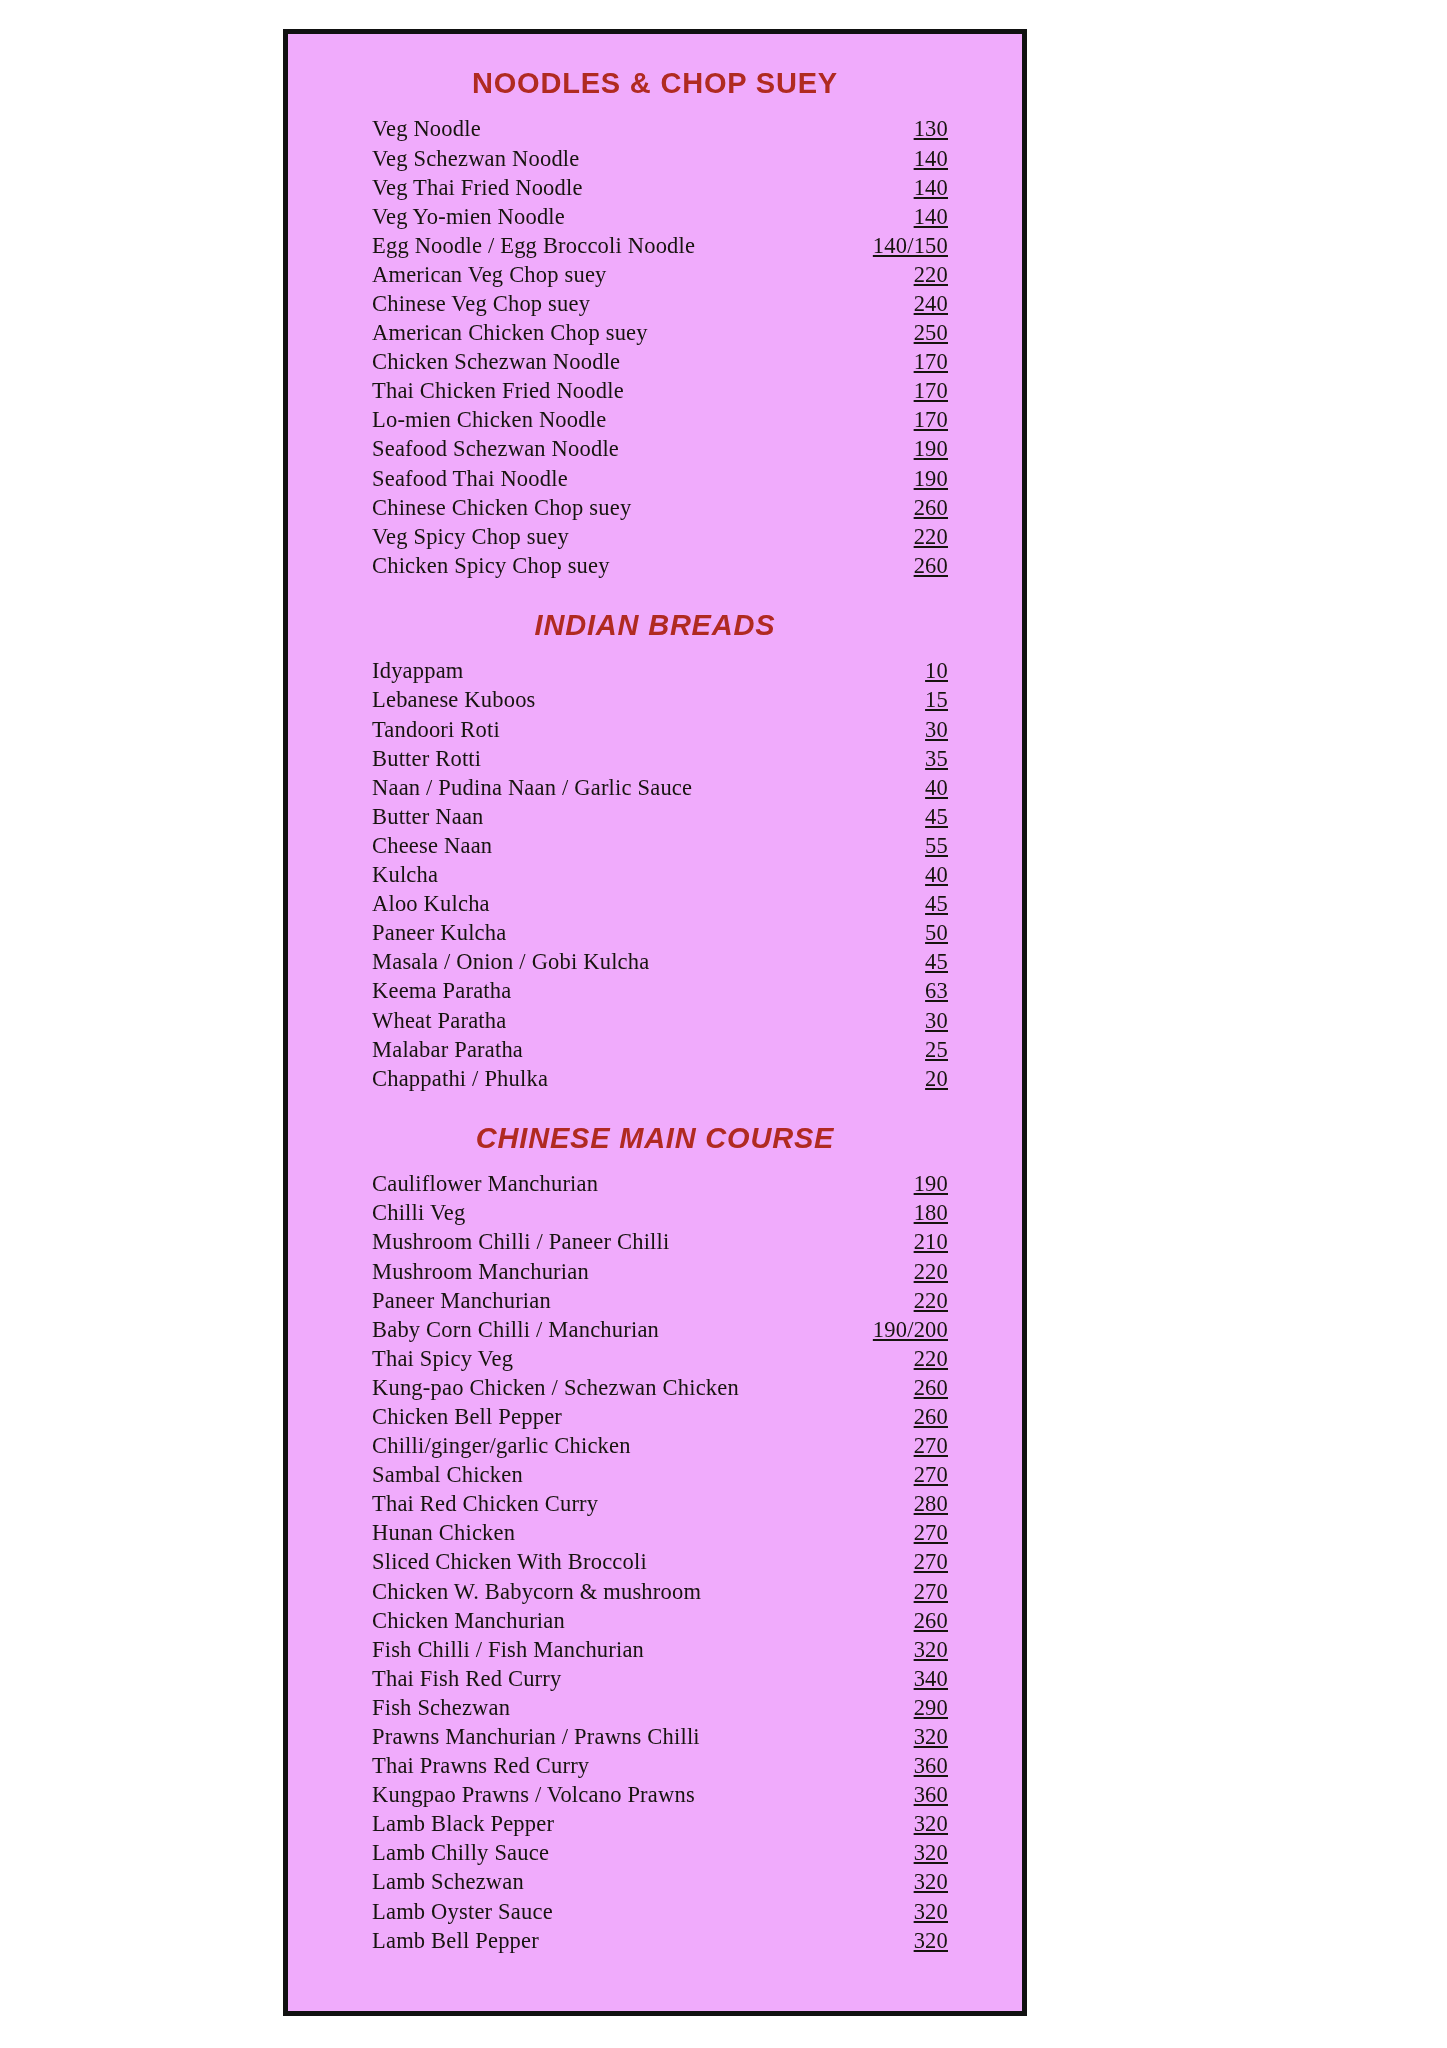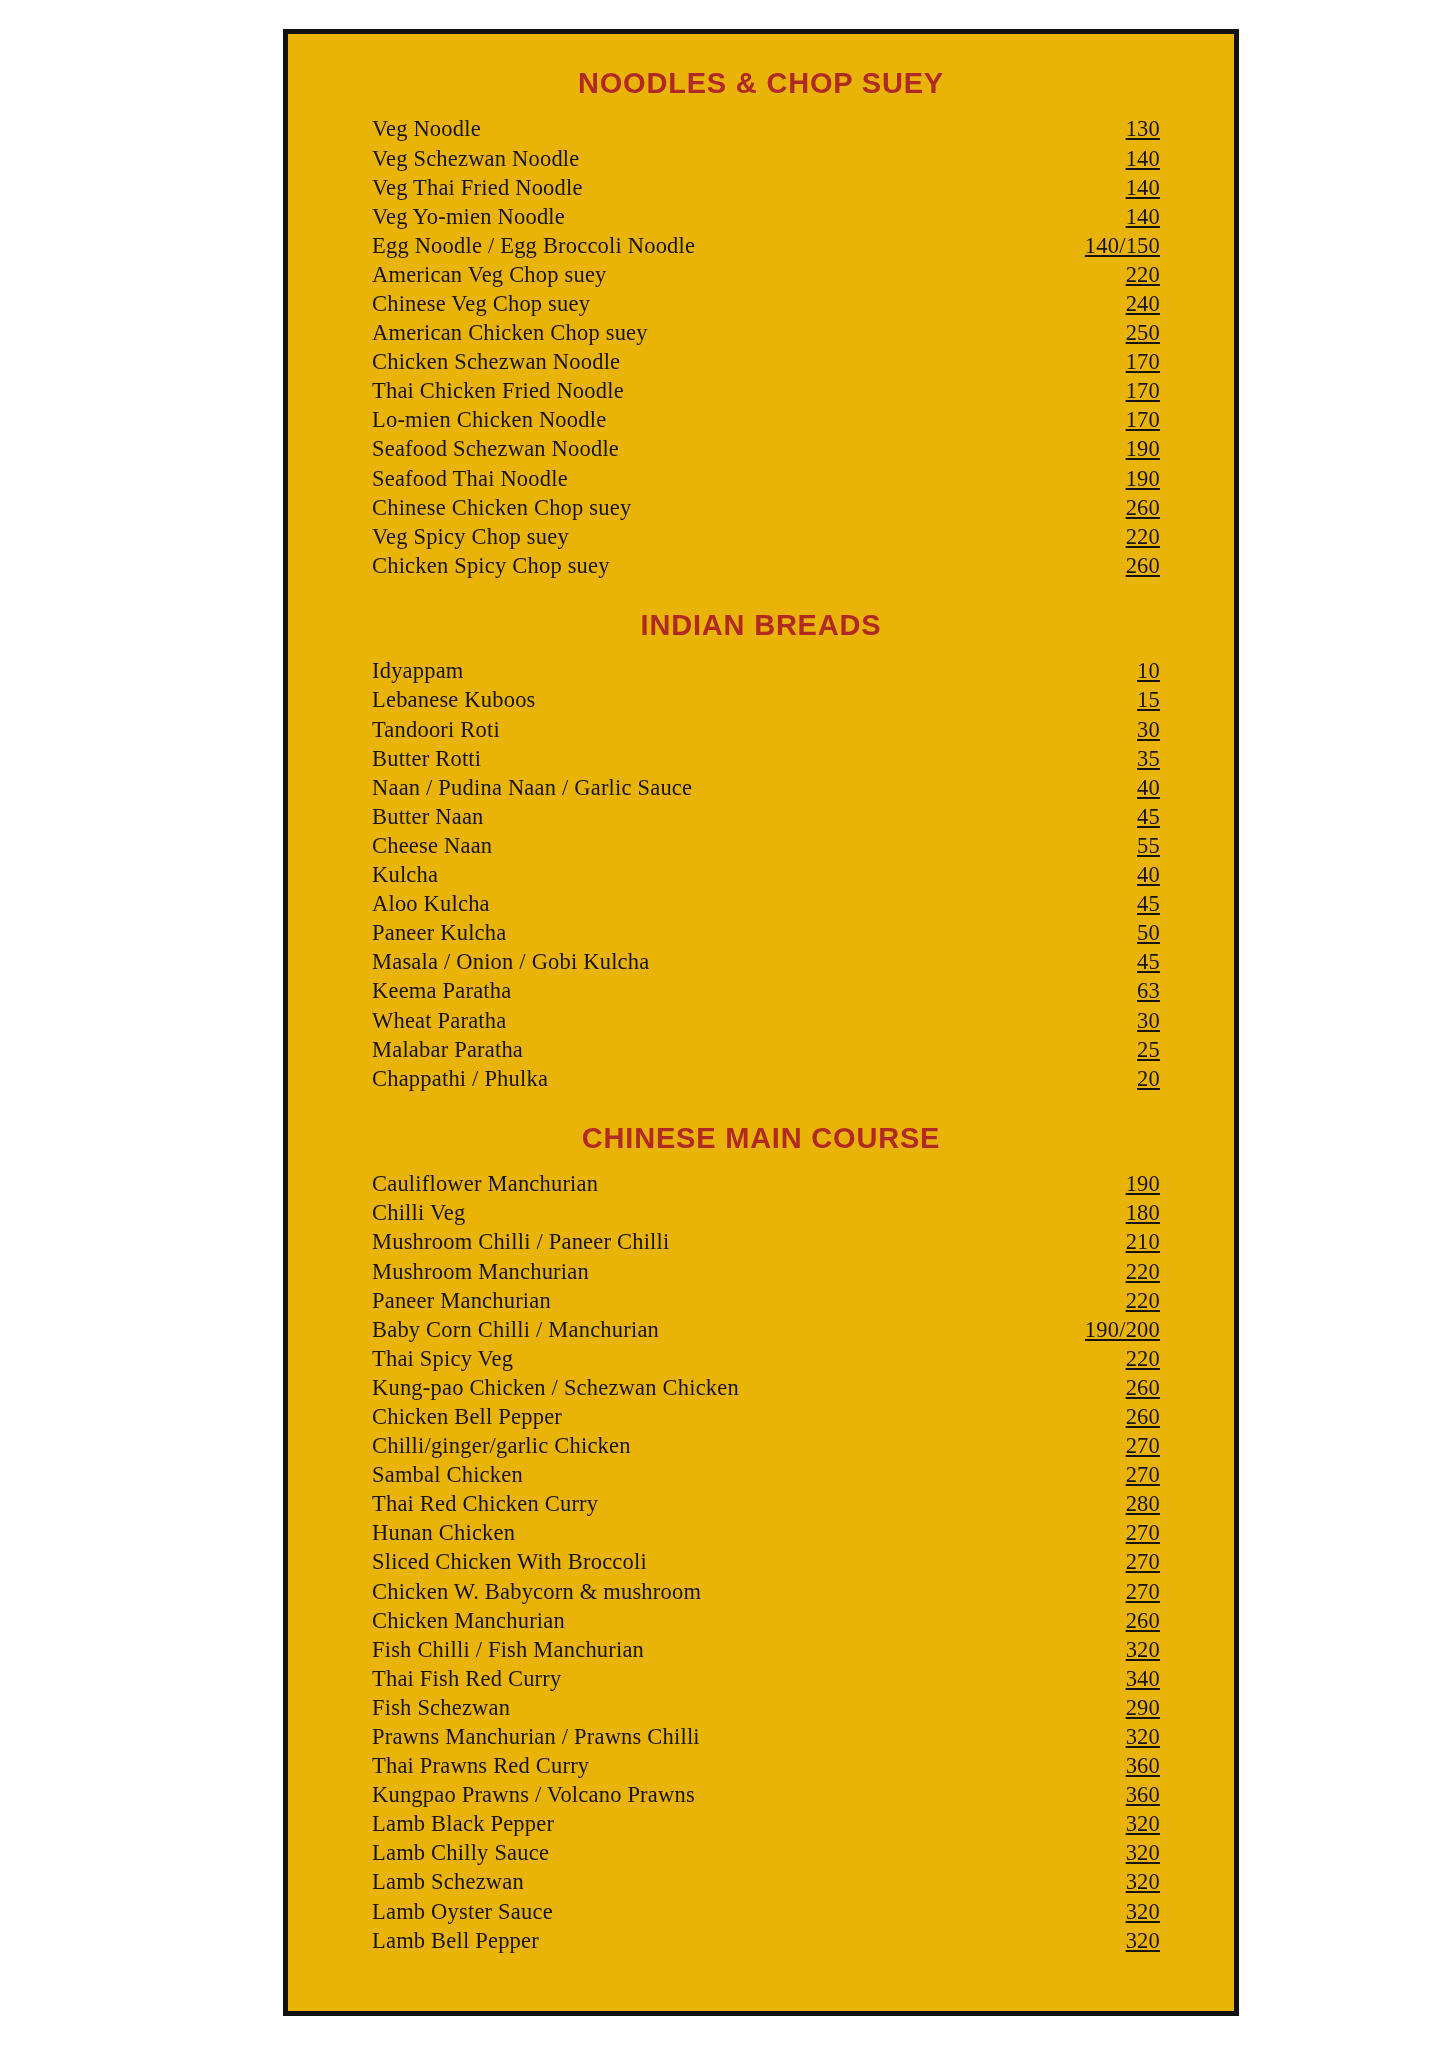--- a/index.html
+++ b/index.html
@@ -13,23 +13,23 @@
     height: 2048px;
     font-family: "Liberation Serif", "DejaVu Serif", serif;
     position: relative;
     overflow: hidden;
   }
 
   #menu-page {
     position: absolute;
     left: 283px;
     top: 29px;
-    width: 956px;
+    width: 744px;
     height: 1987px;
-    background: #eab308;
+    background: #f0abfc;
     border: 5px solid #111111;
     box-sizing: border-box;
     overflow: hidden;
   }
 
   .page-inner {
     padding: 34px 52px 0 52px;
     box-sizing: border-box;
     height: 100%;
   }
@@ -44,20 +44,21 @@
     font-family: "Liberation Sans", "DejaVu Sans", sans-serif;
     font-weight: bold;
     font-size: 29px;
     letter-spacing: 0.8px;
     margin: 0 0 16px 0;
     line-height: 1.05;
   }
 
   .section + .section .section-title {
     margin-top: 30px;
+    font-style: italic;
   }
 
   .items {
     margin: 0 0 0 0;
     padding: 0;
     list-style: none;
   }
 
   .menu-row {
     display: flex;

